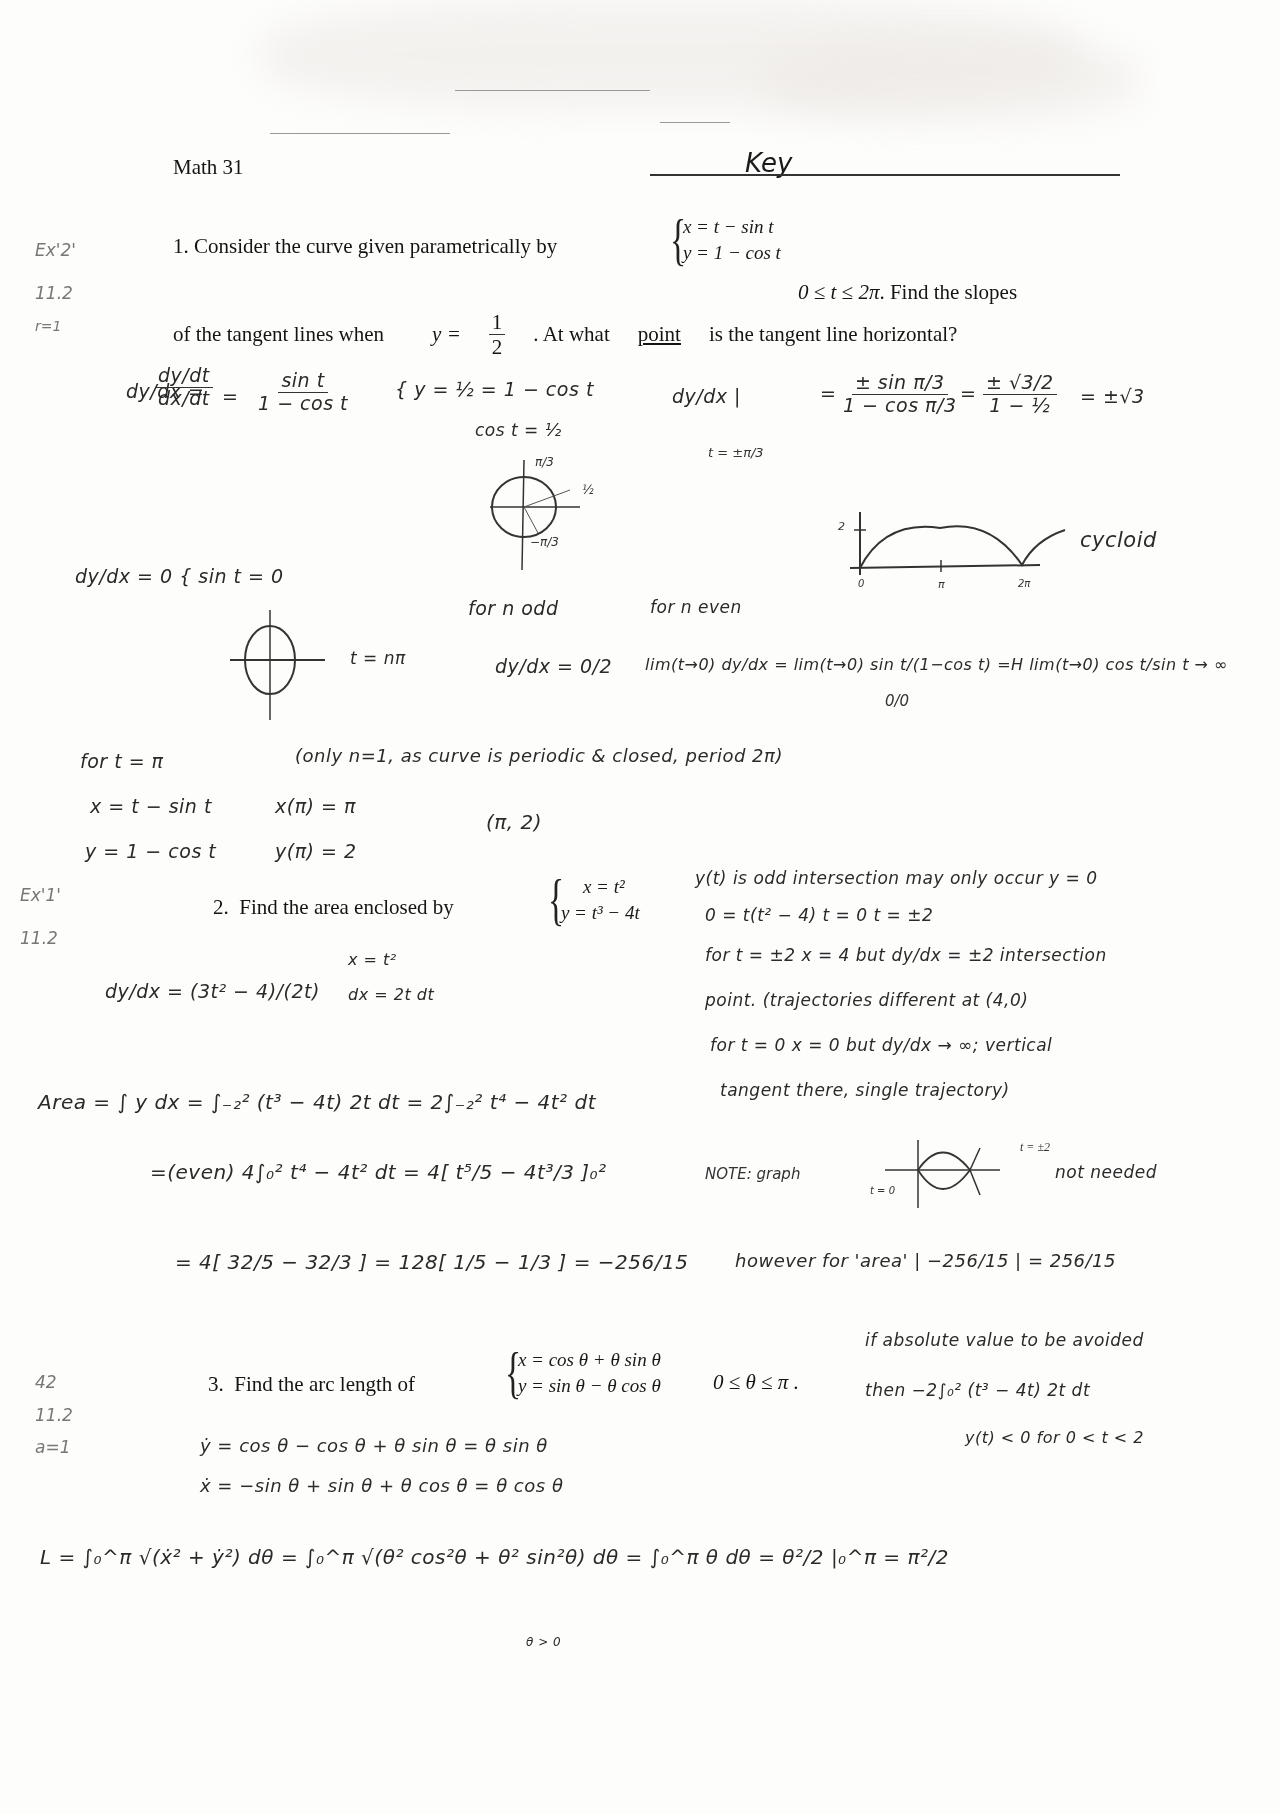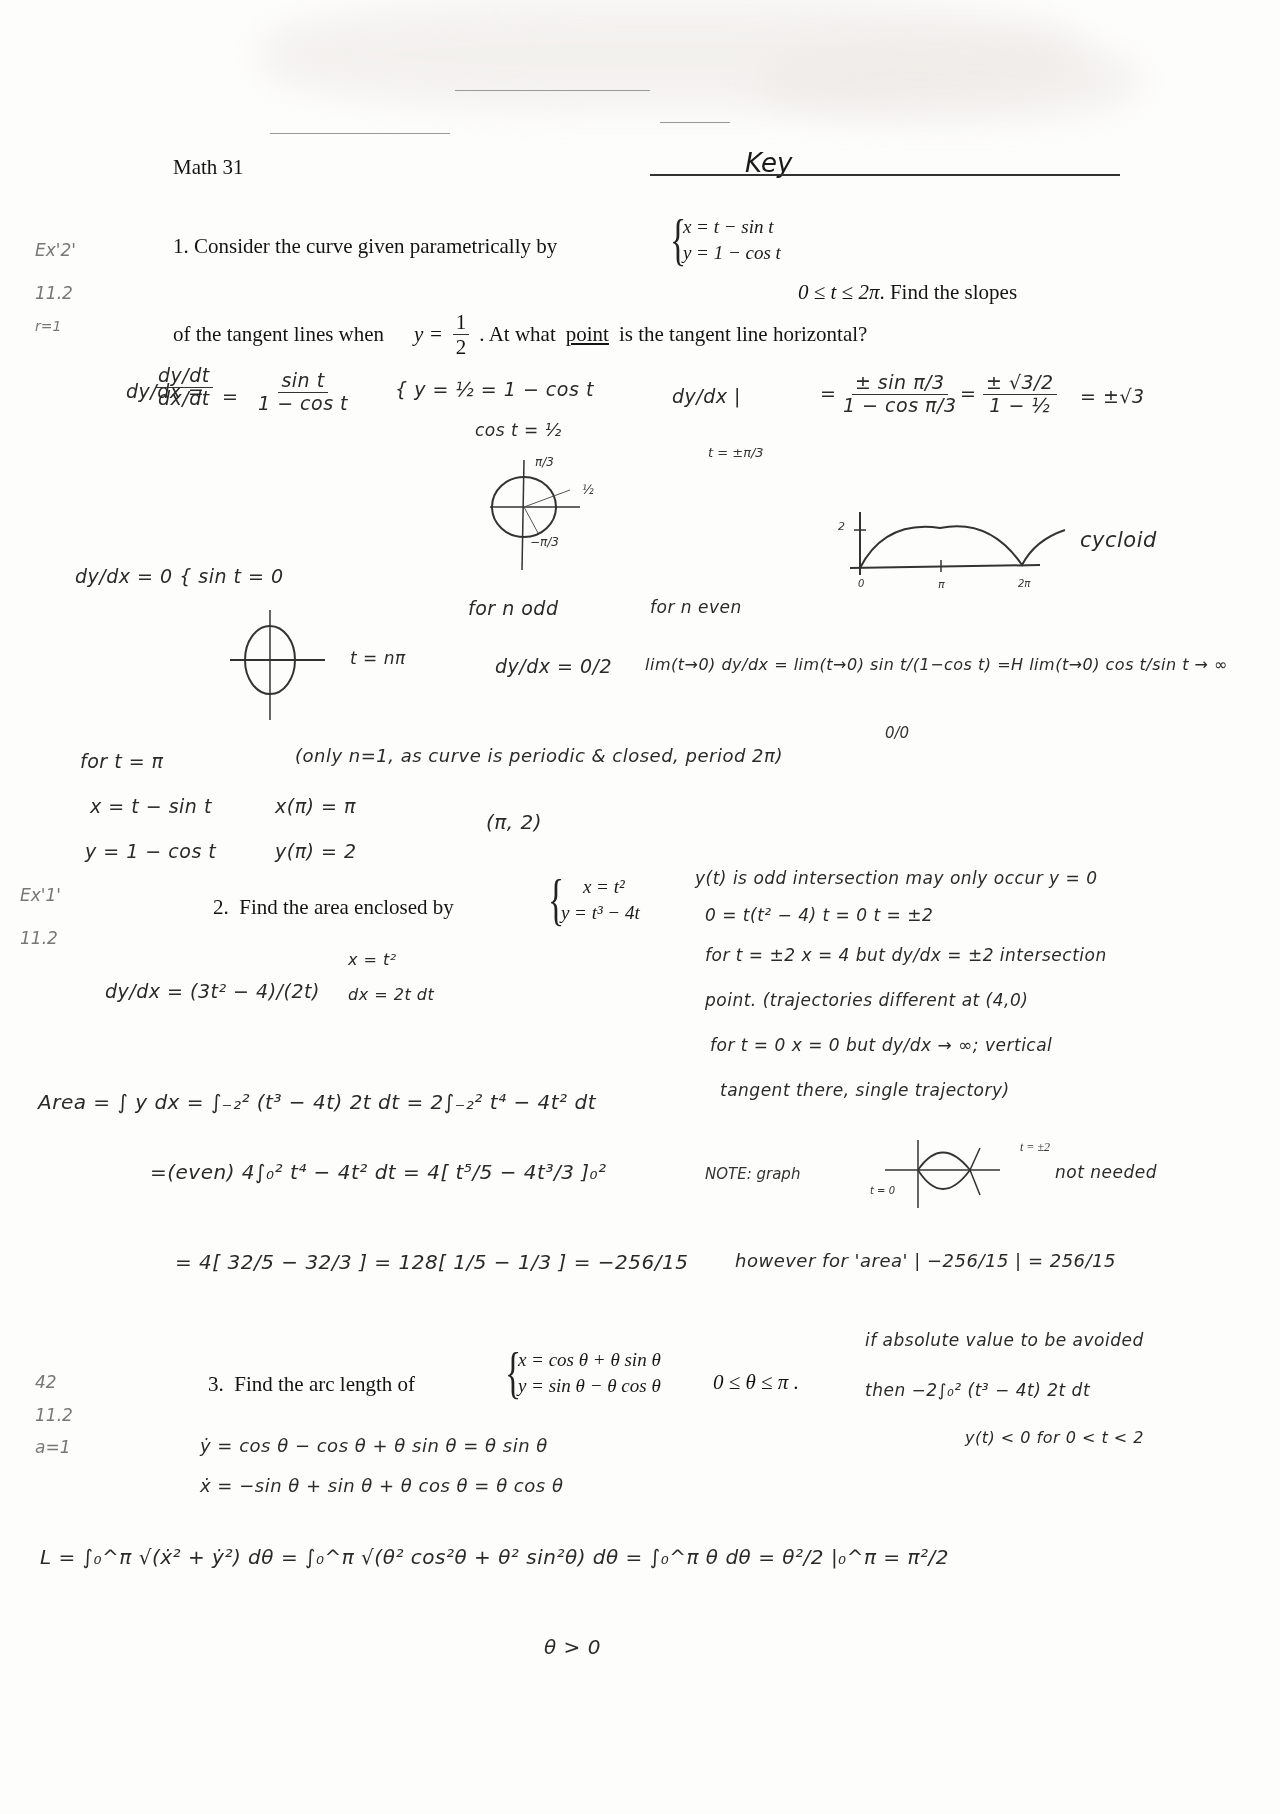--- a/index.html
+++ b/index.html
@@ -43,21 +43,21 @@
   <span class="brace">{</span>
   <div class="sys" style="margin-left:-14px;">
     <span>x = t − sin t</span>
     <span>y = 1 − cos t</span>
   </div>
 </div>
 <div class="abs print" style="left:798px;top:232px;margin-top:48px;">
   <span style="font-style:italic;">0 ≤ t ≤ 2π</span><span>. Find the slopes</span>
 </div>
 
-<div class="abs print" style="left:173px;top:310px;display:flex;align-items:center;gap:10px;">
+<div class="abs print" style="left:173px;top:310px;display:flex;align-items:center;gap:28px;">
   <span>of the tangent lines when</span>
   <span style="margin-left:20px;font-style:italic;">y =</span>
   <span class="frac">
       <span class="num">1</span>
       <span>2</span>
     </span>
   <span>. At what</span>
   <span class="underline-word">point</span>
   <span>is the tangent line horizontal?</span>
 </div>
@@ -119,21 +119,21 @@
 <svg style="left:225px;top:605px;" width="110" height="120">
   <ellipse cx="45" cy="55" rx="25" ry="34" fill="none" stroke="#333" stroke-width="2"></ellipse>
   <line x1="5" y1="55" x2="100" y2="55" stroke="#333" stroke-width="2"></line>
   <line x1="45" y1="5" x2="45" y2="115" stroke="#333" stroke-width="1.5"></line>
 </svg>
 <div class="abs hand" style="left:350px;top:648px;font-size:17px;">t = nπ</div>
 <div class="abs hand" style="left:468px;top:597px;">for n odd</div>
 <div class="abs hand" style="left:650px;top:597px;font-size:17px;">for n even</div>
 <div class="abs hand" style="left:495px;top:655px;">dy/dx = 0/2</div>
 <div class="abs hand" style="left:645px;top:655px;font-size:16px;">lim(t→0) dy/dx = lim(t→0) sin t/(1−cos t) =H lim(t→0) cos t/sin t → ∞</div>
-<div class="abs handsm" style="left:885px;top:724px;">0/0</div>
+<div class="abs handsm" style="left:885px;top:692px;">0/0</div>
 
 <div class="abs hand" style="left:80px;top:750px;">for  t = π</div>
 <div class="abs hand" style="left:295px;top:745px;font-size:18px;">(only n=1, as curve is periodic &amp; closed, period 2π)</div>
 <div class="abs hand" style="left:90px;top:795px;">x = t − sin t</div>
 <div class="abs hand" style="left:275px;top:795px;">x(π) = π</div>
 <div class="abs hand" style="left:85px;top:840px;">y = 1 − cos t</div>
 <div class="abs hand" style="left:275px;top:840px;">y(π) = 2</div>
 <div class="abs hand" style="left:462px;top:810px;font-size:20px;margin-left:24px;">(π, 2)</div>
 
 <div class="abs margin" style="left:20px;top:885px;">Ex'1'</div>
@@ -193,13 +193,13 @@
   <div class="sys" style="margin-left:-14px;">
     <span>x = cos θ + θ sin θ</span>
     <span>y = sin θ − θ cos θ</span>
   </div>
 </div>
 <div class="abs print" style="left:713px;top:1370px;font-style:italic;">0 ≤ θ ≤ π .</div>
 
 <div class="abs hand" style="left:200px;top:1435px;font-size:18px;">ẏ = cos θ − cos θ + θ sin θ = θ sin θ</div>
 <div class="abs hand" style="left:200px;top:1475px;font-size:18px;">ẋ = −sin θ + sin θ + θ cos θ = θ cos θ</div>
 <div class="abs hand" style="left:40px;top:1545px;font-size:20px;">L = ∫₀^π √(ẋ² + ẏ²) dθ = ∫₀^π √(θ² cos²θ + θ² sin²θ) dθ = ∫₀^π θ dθ = θ²/2 |₀^π = π²/2</div>
-<div class="abs hand" style="left:544px;top:1635px;font-size:20px;">θ &gt; 0</div>
+<div class="abs hand" style="left:526px;top:1635px;font-size:12px;">θ &gt; 0</div>
 
 </body></html>

